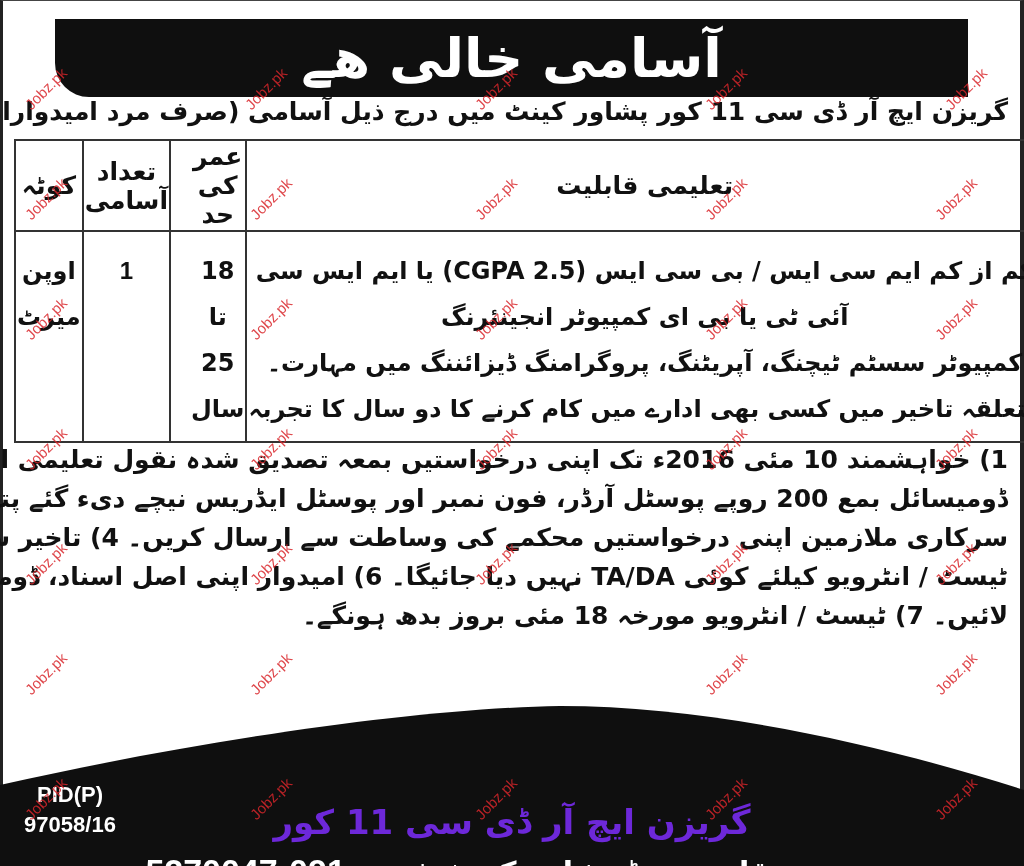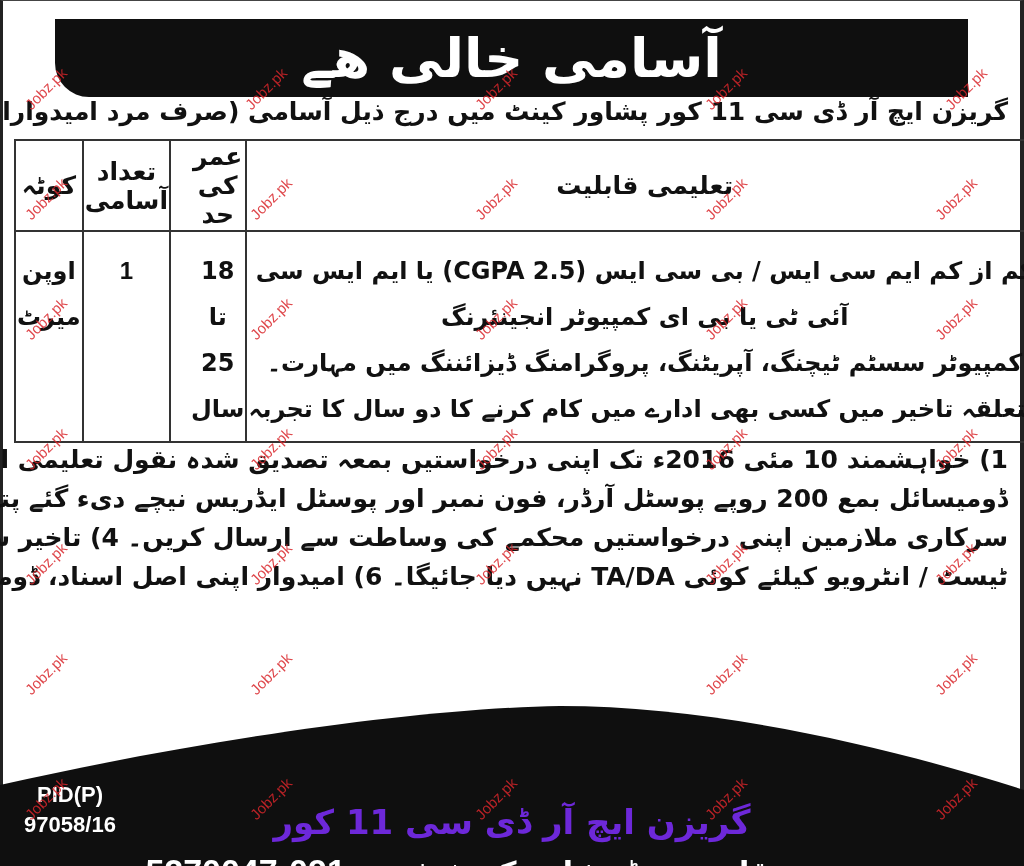--- a/index.html
+++ b/index.html
@@ -75,20 +75,21 @@
     <td class="col-quota">اوپن میرٹ</td>
   </tr>
 </tbody>
   </table>
 
 <div class="terms">
   <p>1) خواہشمند 10 مئی 2016ء تک اپنی درخواستیں بمعہ تصدیق شدہ نقول تعلیمی اسناد، کمپیوٹرائز شناختی کارڈ، تجربے کا سرٹیفیکیٹ اور</p>
   <p>ڈومیسائل بمع 200 روپے پوسٹل آرڈر، فون نمبر اور پوسٹل ایڈریس نیچے دیء گئے پتہ پر ارسال کریں۔ 2) امیدوار پاکستانی شہری ہو۔ 3)</p>
   <p>سرکاری ملازمین اپنی درخواستیں محکمے کی وساطت سے ارسال کریں۔ 4) تاخیر سے ہونے والی / نامکمل درخواستوں پر غور نہیں کیا جائیگا۔ 5)</p>
   <p>ٹیسٹ / انٹرویو کیلئے کوئی TA/DA نہیں دیا جائیگا۔ 6) امیدوار اپنی اصل اسناد، ڈومیسائل، ڈپلومہ اور کمپیوٹرائز شناختی کارڈ اپنے ہمراہ</p>
+  <p>لائیں۔ 7) ٹیسٹ / انٹرویو مورخہ 18 مئی بروز بدھ ہونگے۔</p>
 </div>
 
 <svg class="footer-arc" viewBox="0 0 1024 866" width="1024" height="866">
   <path d="M0,785 C200,740 420,708 560,706 C720,706 900,750 1024,790 L1024,866 L0,866 Z" fill="#0f0f0f"></path>
 </svg>
 
 <div class="footer-content">
   <div class="f-org">گریزن ایچ آر ڈی سی 11 کور</div>
   <div class="f-addr">
     <span>قاسم روڈ پشاور کینٹ فون:</span>

